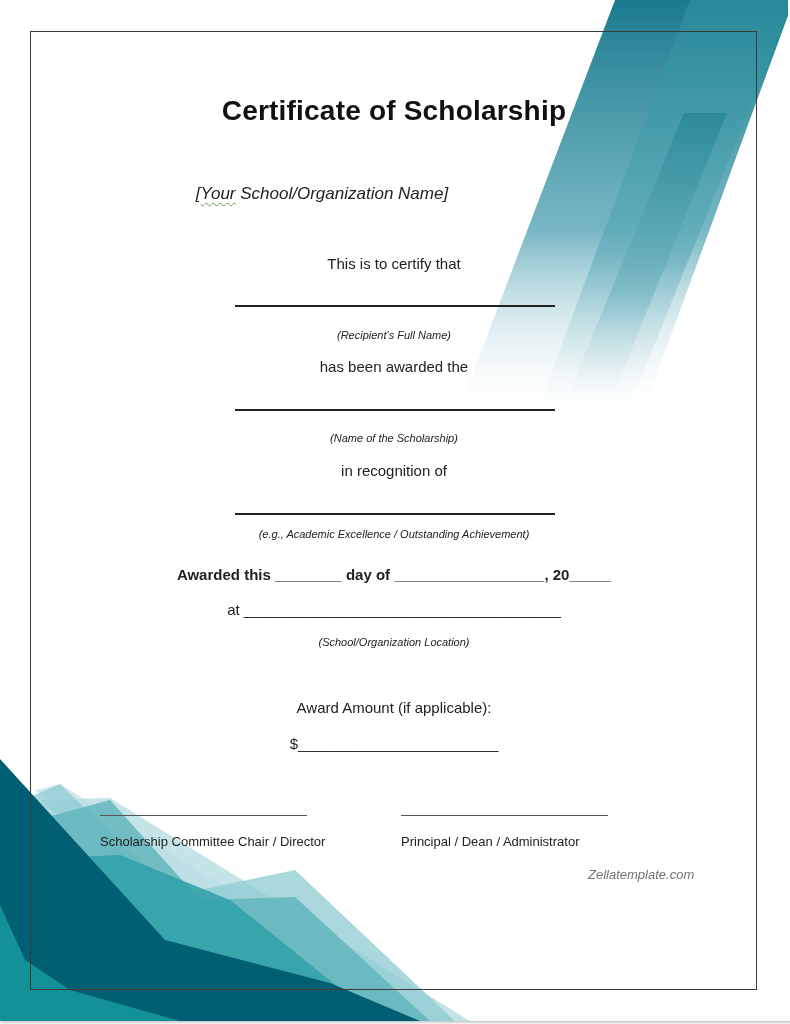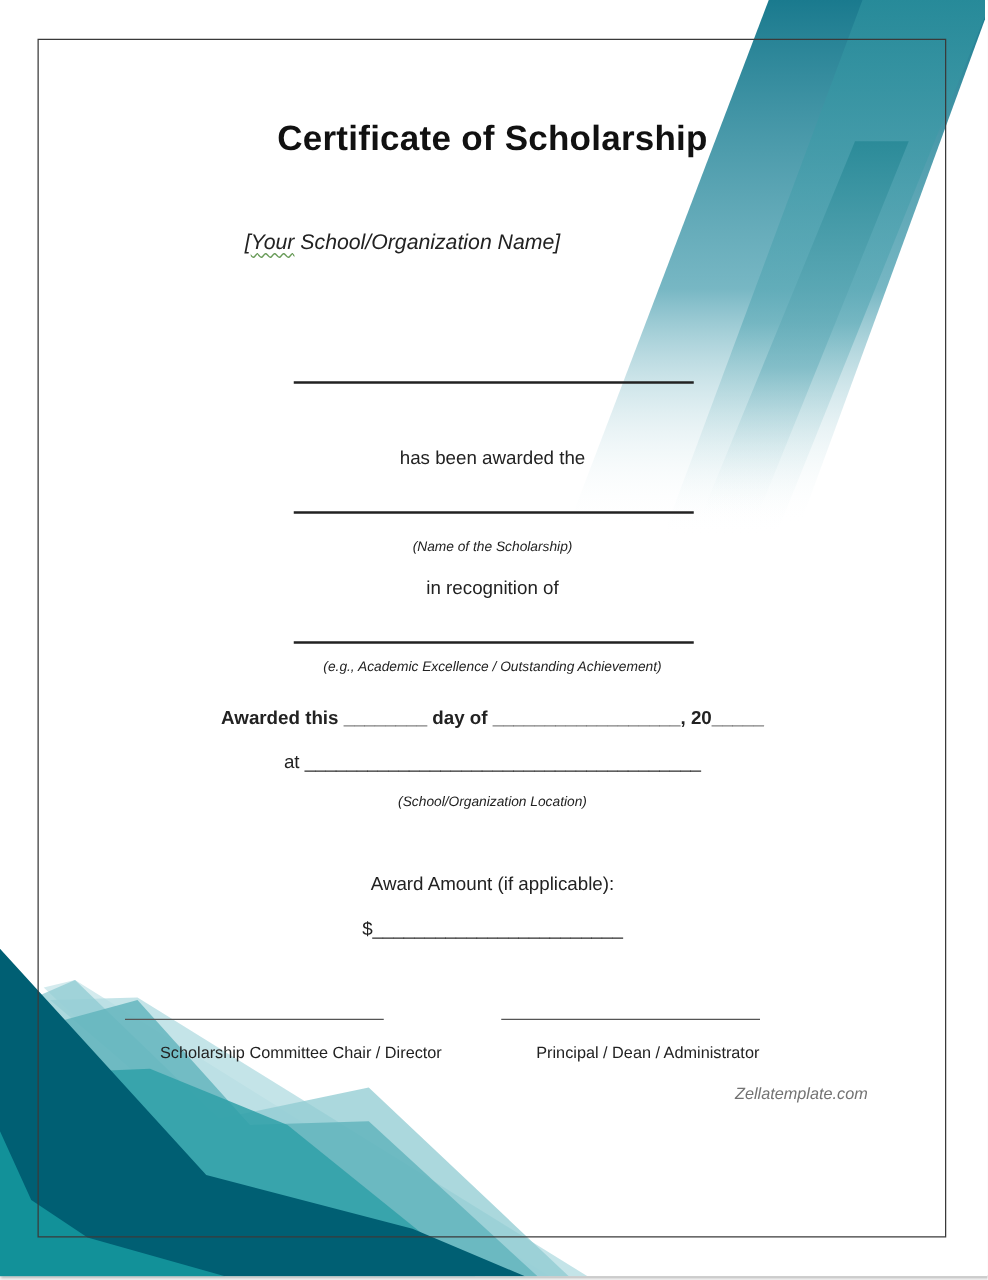--- a/index.html
+++ b/index.html
@@ -30,21 +30,21 @@
     top: 184px; font-size: 17px; font-style: italic; color: #222; left: 0; width: 644px;
   }
   .org .your { text-decoration: underline wavy #6a9c5a; text-decoration-thickness: 1px; text-underline-offset: 3px; }
   .body16 { font-size: 15px; color: #222; }
   .cap { font-size: 11px; font-style: italic; color: #222; }
   .rule {
     position: absolute; left: 235px; width: 320px; height: 0;
     border-top: 2px solid #222;
   }
   .sigline { position: absolute; height: 0; border-top: 1.3px solid #555; }
-  .siglabel { position: absolute; font-size: 13px; color: #222; margin-left: 28px; }
+  .siglabel { position: absolute; font-size: 13px; color: #222; }
   .brand { position: absolute; left: 588px; top: 867px; font-size: 13px; font-style: italic; color: #737373; }
 </style>
 </head>
 <body>
 
 <div class="page">
 
   <svg class="deco" viewBox="0 0 788 1021" xmlns="http://www.w3.org/2000/svg">
     <defs>
       <linearGradient id="gA" x1="0" y1="0" x2="0" y2="1">
@@ -79,21 +79,23 @@
 
   <div class="border-frame"></div>
 
   <div class="content">
     <div class="line title">Certificate of Scholarship</div>
 
     <div class="line org">
       <span>[</span><span class="your">Your</span><span> School/Organization  Name]</span>
     </div>
 
+    <div class="line body16" style="top:255px;">This is to certify that</div>
     <div class="rule" style="top:305px;"></div>
+    <div class="line cap" style="top:329px;">(Recipient's Full Name)</div>
 
     <div class="line body16" style="top:358px;">has been awarded the</div>
     <div class="rule" style="top:409px;"></div>
     <div class="line body16" style="top:462px;">in recognition of</div>
 
     <div class="line cap" style="top:432px;">(Name of the Scholarship)</div>
     <div class="rule" style="top:513px;"></div>
     <div class="line cap" style="top:528px;">(e.g., Academic Excellence / Outstanding Achievement)</div>
 
     <div class="line body16" style="top:566px;font-weight:bold;">Awarded this ________ day of __________________, 20_____</div>

